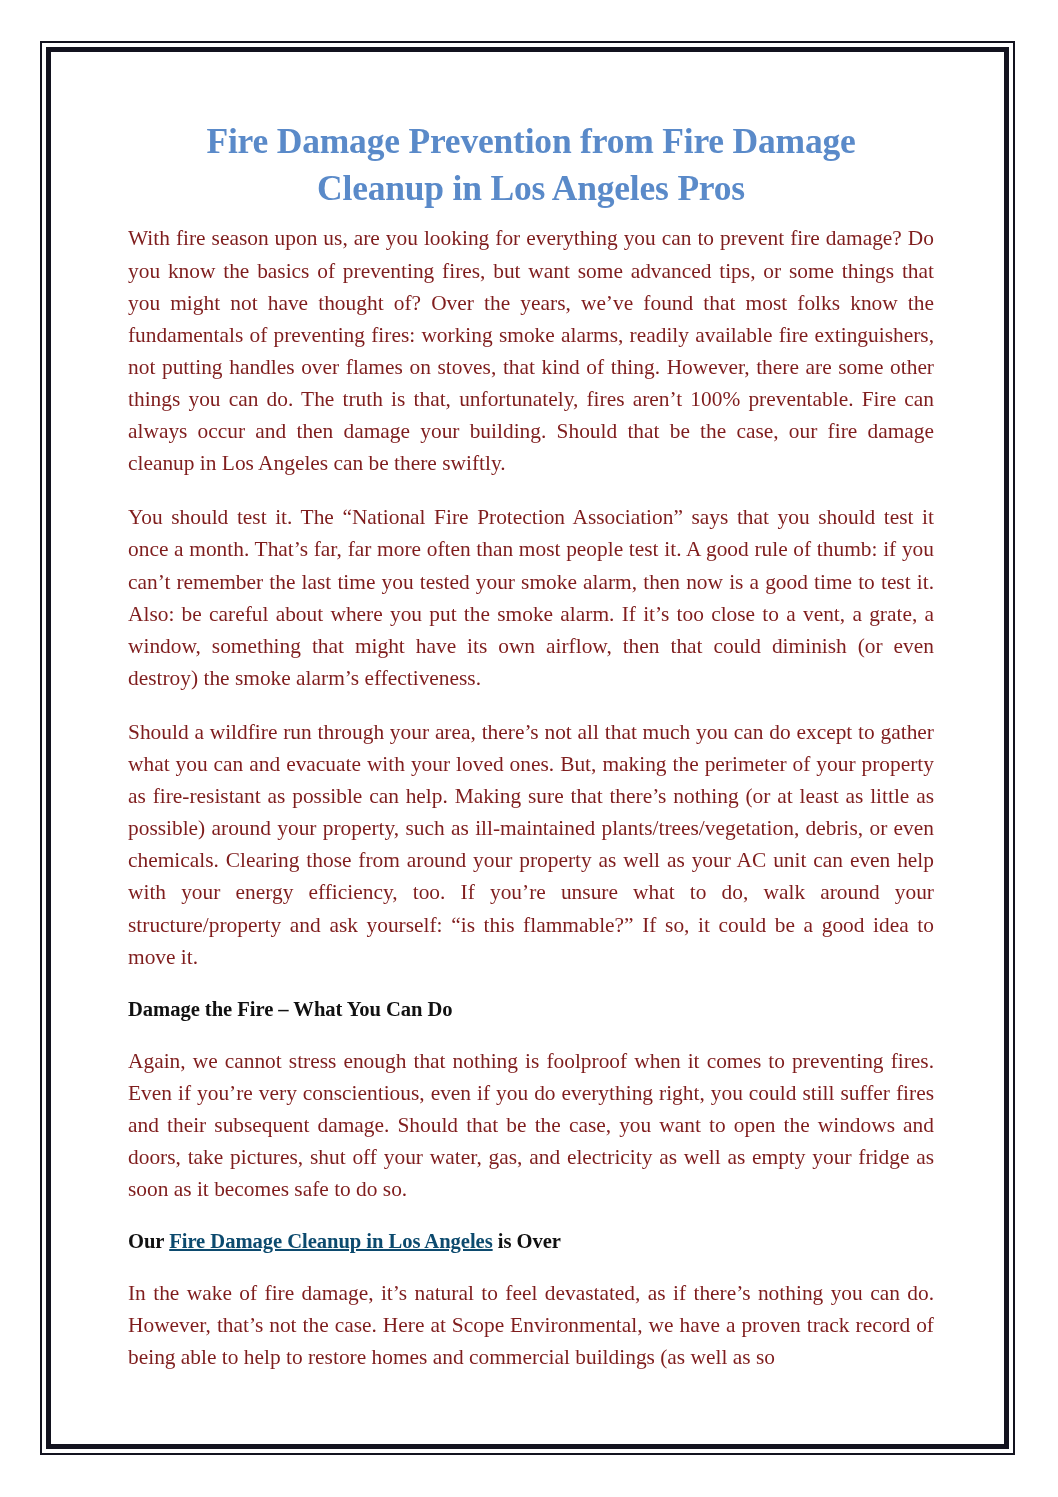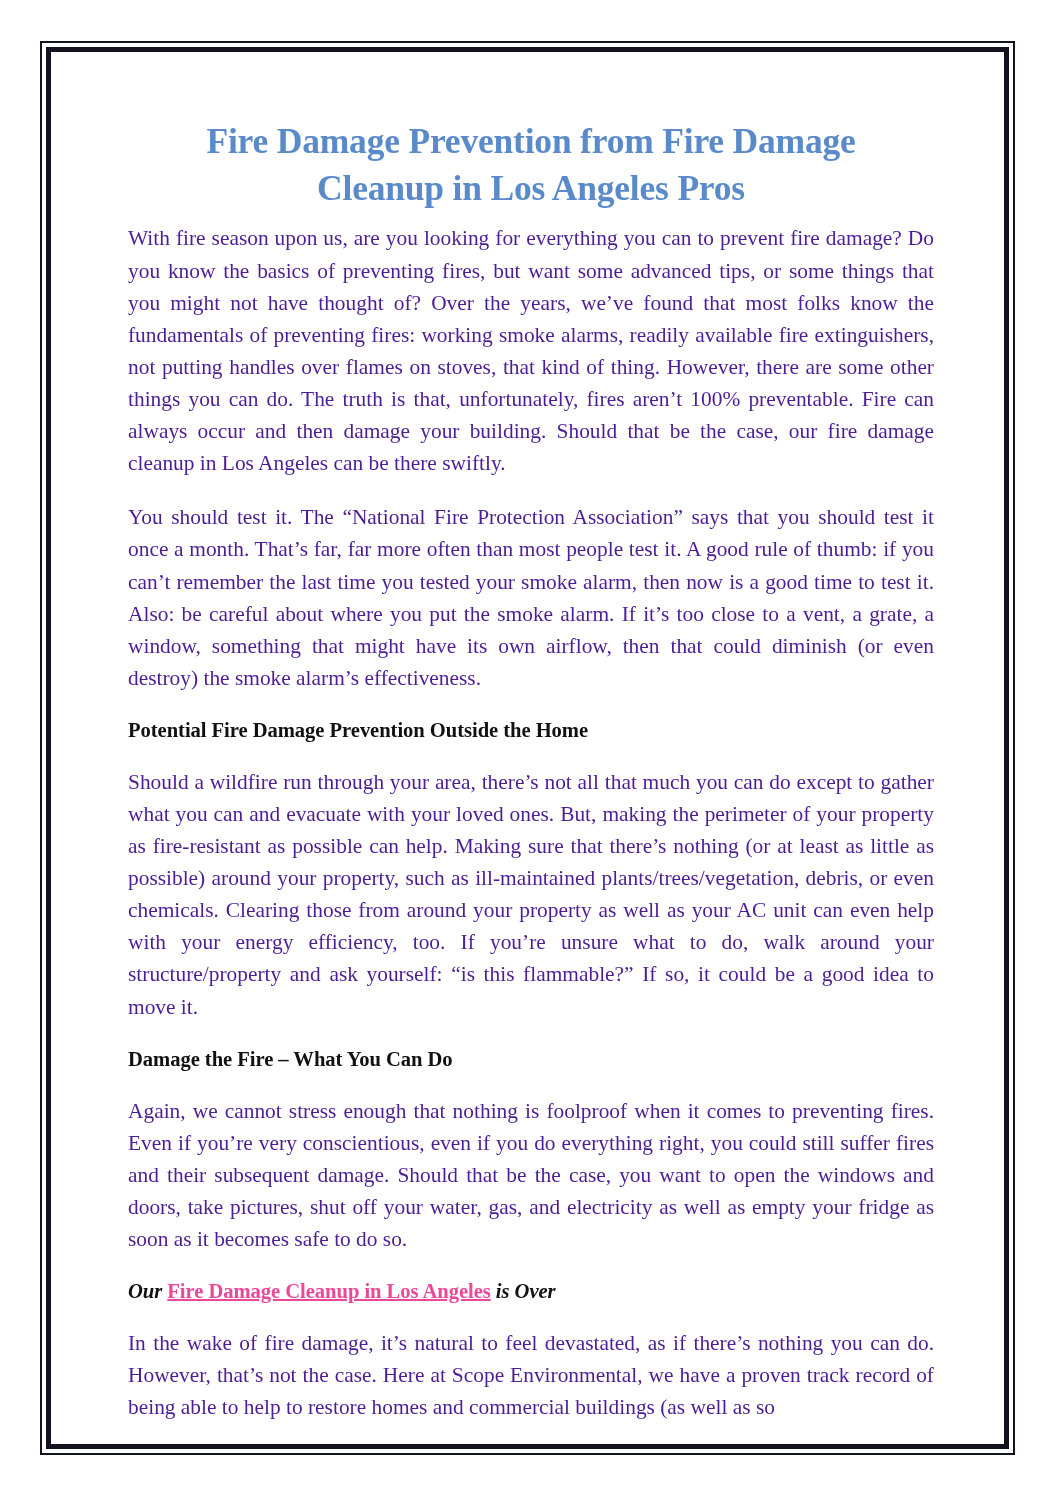--- a/index.html
+++ b/index.html
@@ -62,21 +62,21 @@
     margin: 0 0 10px 0;
     padding: 0 22px;
     font-stretch: condensed;
     letter-spacing: -0.2px;
   }
 
   p.body-text {
     margin: 0 0 22px 0;
     font-size: 21.4px;
     line-height: 1.5;
-    color: #4c1d95;
+    color: #7f1d1d;
     text-align: justify;
     text-justify: inter-word;
     font-stretch: condensed;
     -moz-hyphens: none;
     hyphens: none;
   }
   p.body-text.last {
     margin-bottom: 0;
     font-family: Liberation Serif, serif;
   }
@@ -86,46 +86,45 @@
     font-size: 20.6px;
     line-height: 1.45;
     font-weight: bold;
     color: #111111;
     text-align: left;
     font-stretch: condensed;
     letter-spacing: -0.05px;
   }
 
   h2.sub-heading .cta-link {
-    color: #ec4899;
+    color: #0c4a6e;
     text-decoration: underline;
     text-underline-offset: 1px;
   }
 
   
-  .inline { display: inline; font-style: italic; }
+  .inline { display: inline; }
 </style>
 </head>
 <body>
 
 <div class="page">
 
   <div class="frame-outer"></div>
   <div class="frame-inner"></div>
 
   <div class="content">
 
     <h1 class="doc-title">Fire Damage Prevention from Fire Damage Cleanup in Los Angeles Pros</h1>
 
     <p class="body-text">With fire season upon us, are you looking for everything you can to prevent fire damage? Do you know the basics of preventing fires, but want some advanced tips, or some things that you might not have thought of? Over the years, we’ve found that most folks know the fundamentals of preventing fires: working smoke alarms, readily available fire extinguishers, not putting handles over flames on stoves, that kind of thing. However, there are some other things you can do. The truth is that, unfortunately, fires aren’t 100% preventable. Fire can always occur and then damage your building. Should that be the case, our fire damage cleanup in Los Angeles can be there swiftly.</p>
 
 
     <p class="body-text">You should test it. The “National Fire Protection Association” says that you should test it once a month. That’s far, far more often than most people test it. A good rule of thumb: if you can’t remember the last time you tested your smoke alarm, then now is a good time to test it. Also: be careful about where you put the smoke alarm. If it’s too close to a vent, a grate, a window, something that might have its own airflow, then that could diminish (or even destroy) the smoke alarm’s effectiveness.</p>
 
-    <h2 class="sub-heading">Potential Fire Damage Prevention Outside the Home</h2>
 
     <p class="body-text">Should a wildfire run through your area, there’s not all that much you can do except to gather what you can and evacuate with your loved ones. But, making the perimeter of your property as fire-resistant as possible can help. Making sure that there’s nothing (or at least as little as possible) around your property, such as ill-maintained plants/trees/vegetation, debris, or even chemicals. Clearing those from around your property as well as your AC unit can even help with your energy efficiency, too. If you’re unsure what to do, walk around your structure/property and ask yourself: “is this flammable?” If so, it could be a good idea to move it.</p>
 
     <h2 class="sub-heading">Damage the Fire – What You Can Do</h2>
 
     <p class="body-text">Again, we cannot stress enough that nothing is foolproof when it comes to preventing fires. Even if you’re very conscientious, even if you do everything right, you could still suffer fires and their subsequent damage. Should that be the case, you want to open the windows and doors, take pictures, shut off your water, gas, and electricity as well as empty your fridge as soon as it becomes safe to do so.</p>
 
     <h2 class="sub-heading"><span class="inline">Our </span><a href="#" class="cta-link">Fire Damage Cleanup in Los Angeles</a><span class="inline"> is Over</span></h2>
 
     <p class="body-text last">In the wake of fire damage, it’s natural to feel devastated, as if there’s nothing you can do. However, that’s not the case. Here at Scope Environmental, we have a proven track record of being able to help to restore homes and commercial buildings (as well as so</p>

